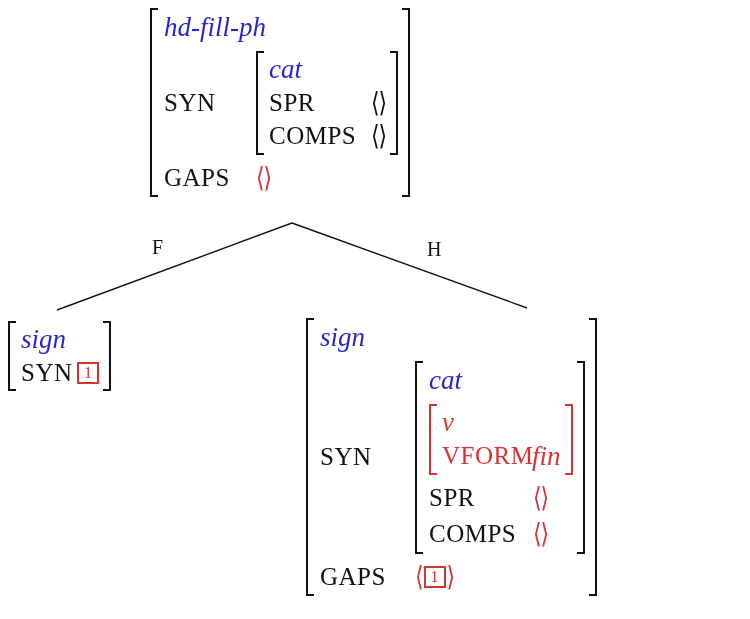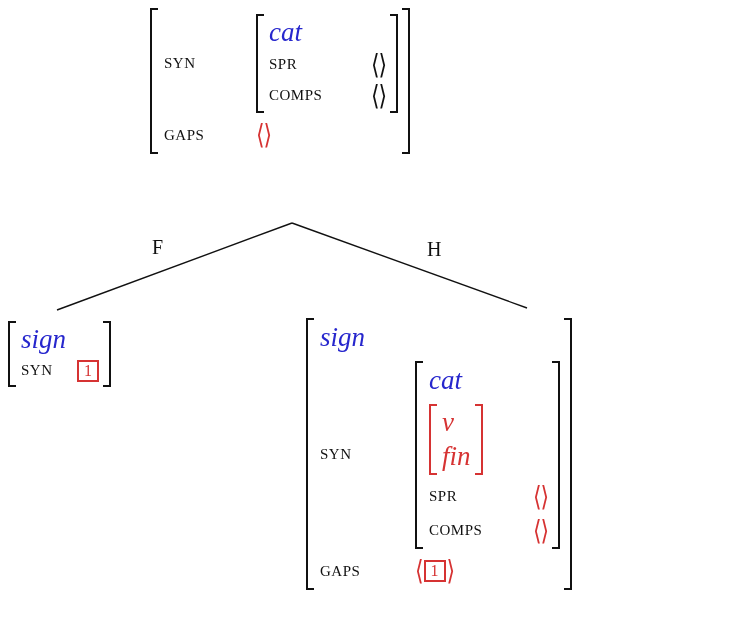--- a/index.html
+++ b/index.html
@@ -34,21 +34,21 @@
   .avm.red { color: #d63333; }
   .brk { width: 8px; flex: none; }
   .brk.l { border-left: 2.5px solid currentColor; border-top: 2.5px solid currentColor; border-bottom: 2.5px solid currentColor; }
   .brk.r { border-right: 2.5px solid currentColor; border-top: 2.5px solid currentColor; border-bottom: 2.5px solid currentColor; }
   .avm-body {
     display: flex; flex-direction: column; justify-content: center;
     padding: 6px 4px 6px 6px; gap: 10px;
   }
   .avm-body.tight { gap: 7px; padding: 5px 4px 5px 5px; }
   .row { display: flex; align-items: center; line-height: 1.05; }
-  .attr { font-size: 15px; flex: none; letter-spacing: 0.5px; }
+  .attr { font-size: 25px; flex: none; letter-spacing: 0.5px; }
   .type { font-style: italic; font-size: 27px; color: #2727cd; line-height: 1.0; }
   .type.red-type { color: #d63333; }
   .red-txt { color: #d63333; }
 
   
   .w-root-outer { width: 92px; }
   .w-root-inner { width: 102px; }
   .w-head-outer { width: 95px; }
   .w-head-inner { width: 104px; }
   .w-filler     { width: 56px; }
@@ -86,20 +86,23 @@
   </svg>
 
   <span class="edge-label" style="left:152px; top:237px;">F</span>
   <span class="edge-label" style="left:427px; top:239px;">H</span>
 
   <div class="node" style="left:150px; top:8px;">
     <div class="avm">
       <div class="brk l"></div>
       <div class="avm-body">
         <div class="row">
+          <span class="type">hd-fill-ph</span>
+        </div>
+        <div class="row">
           <span class="attr w-root-outer">SYN</span>
           <div class="avm">
             <div class="brk l"></div>
             <div class="avm-body tight">
               <div class="row">
                 <span class="type">cat</span>
               </div>
               <div class="row">
                 <span class="attr w-root-inner">SPR</span>
                 <span class="ang">⟨⟩</span>
@@ -153,20 +156,21 @@
                 <span class="type">cat</span>
               </div>
               <div class="row">
                 <div class="avm red">
                   <div class="brk l"></div>
                   <div class="avm-body tight">
                     <div class="row">
                       <span class="type red-type">v</span>
                     </div>
                     <div class="row">
+                      <span class="attr w-vform red-txt">VFORM</span>
                       <span class="type red-type">fin</span>
                     </div>
                   </div>
                   <div class="brk r"></div>
                 </div>
               </div>
               <div class="row">
                 <span class="attr w-head-inner">SPR</span>
                 <span class="ang red-txt">⟨⟩</span>
               </div>

